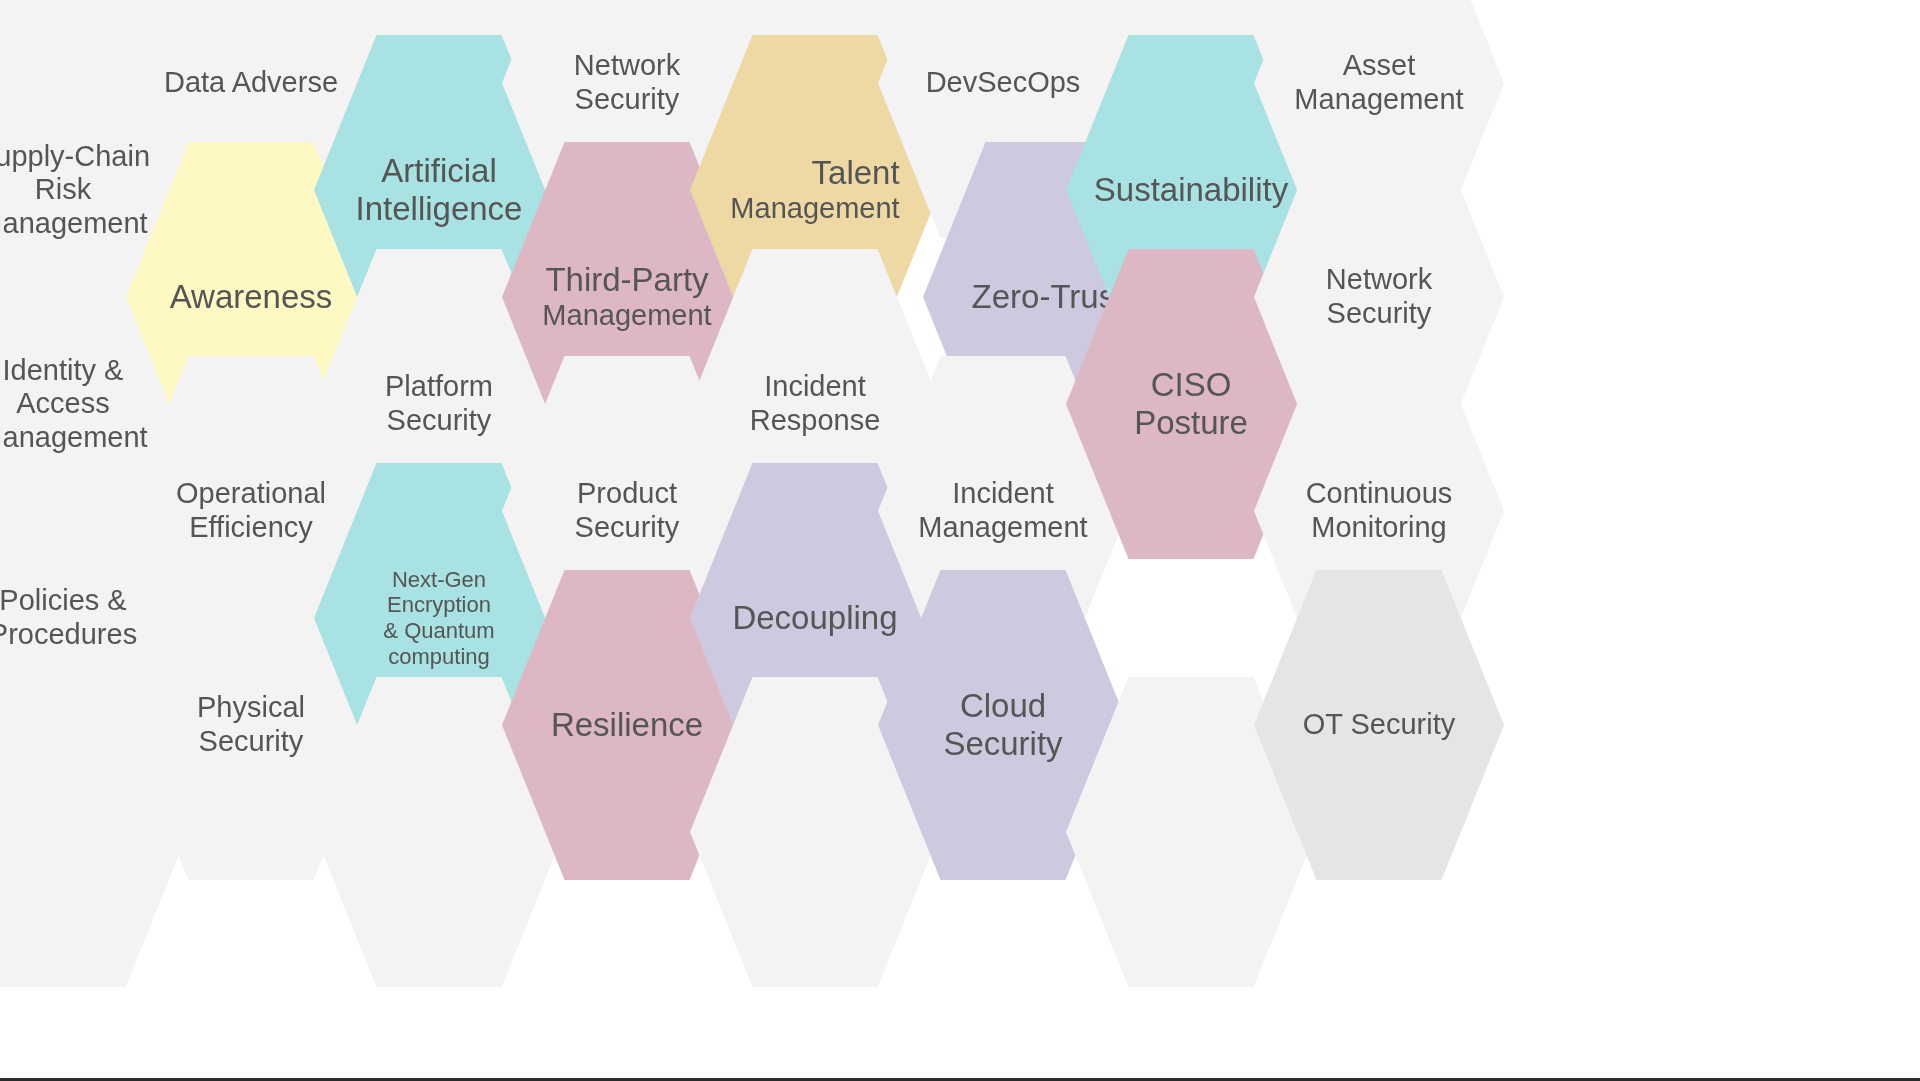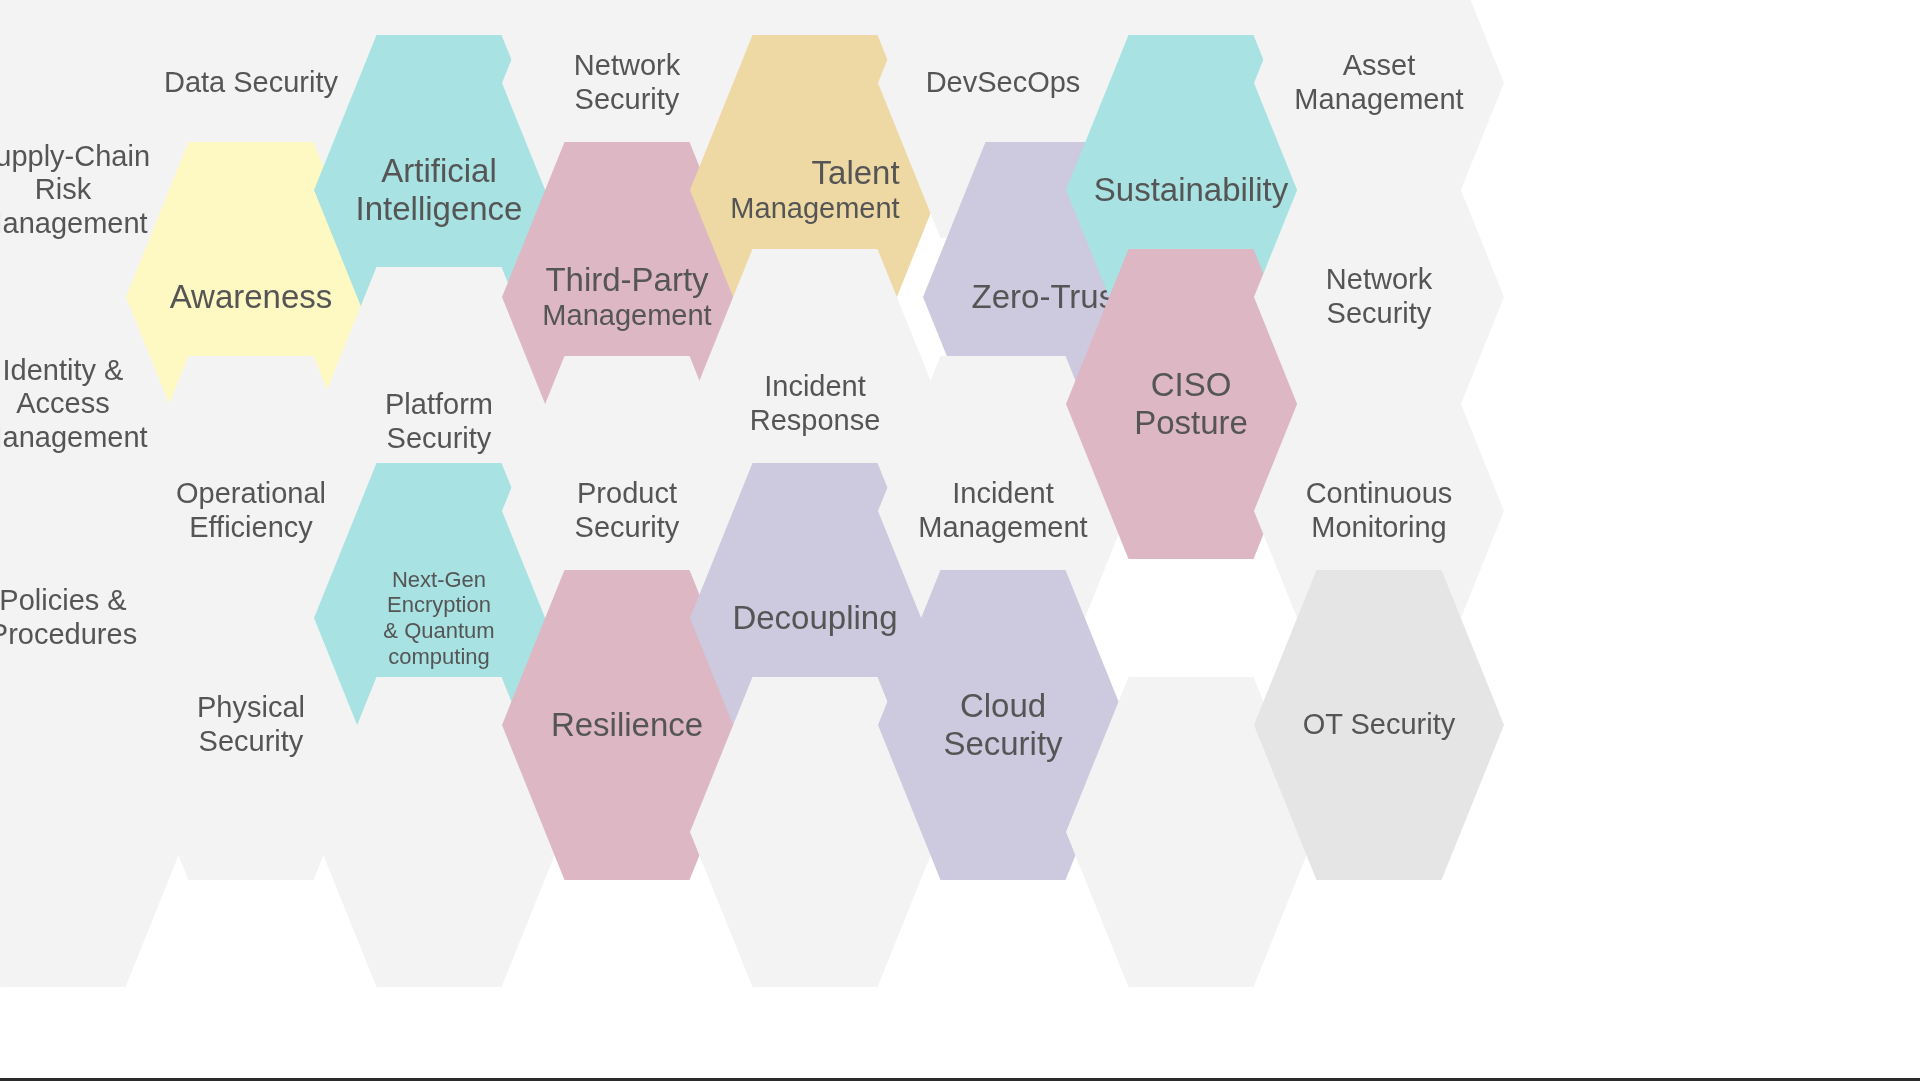--- a/index.html
+++ b/index.html
@@ -63,41 +63,41 @@
 Management</div>
     </div>
     <div class="hex gray" style="left: -62px; top: 463px; width: 250px; height: 310px; background: rgb(243, 243, 243);">
       <div class="label">Policies &amp;
 Procedures</div>
     </div>
     <div class="hex gray" style="left: -62px; top: 677px; width: 250px; height: 310px; background: rgb(243, 243, 243);">
       <div class="label"></div>
     </div>
     <div class="hex gray" style="left: 126px; top: -72px; width: 250px; height: 310px; background: rgb(243, 243, 243);">
-      <div class="label">Data Security</div>
+      <div class="label">Data Adverse</div>
     </div>
     <div class="hex color" style="left: 126px; top: 142px; width: 250px; height: 310px; background: #fef9c3;">
       <div class="label">Awareness</div>
     </div>
     <div class="hex gray" style="left: 126px; top: 356px; width: 250px; height: 310px; background: rgb(243, 243, 243);">
       <div class="label">Operational
 Efficiency</div>
     </div>
     <div class="hex gray" style="left: 126px; top: 570px; width: 250px; height: 310px; background: rgb(243, 243, 243);">
       <div class="label">Physical
 Security</div>
     </div>
     <div class="hex gray" style="left: 314px; top: -179px; width: 250px; height: 310px; background: rgb(243, 243, 243);">
       <div class="label"></div>
     </div>
     <div class="hex color" style="left: 314px; top: 35px; width: 250px; height: 310px; background: rgb(168, 226, 226);">
       <div class="label">Artificial
 Intelligence</div>
     </div>
-    <div class="hex gray" style="left: 314px; top: 249px; width: 250px; height: 310px; background: rgb(243, 243, 243); margin-top: 18px;">
+    <div class="hex gray" style="left: 314px; top: 249px; width: 250px; height: 310px; background: rgb(243, 243, 243);">
       <div class="label">Platform
 Security</div>
     </div>
     <div class="hex color small" style="left: 314px; top: 463px; width: 250px; height: 310px; background: rgb(168, 226, 226);">
       <div class="label">Next-Gen
 Encryption
 &amp; Quantum
 computing</div>
     </div>
     <div class="hex gray" style="left: 314px; top: 677px; width: 250px; height: 310px; background: rgb(243, 243, 243);">

